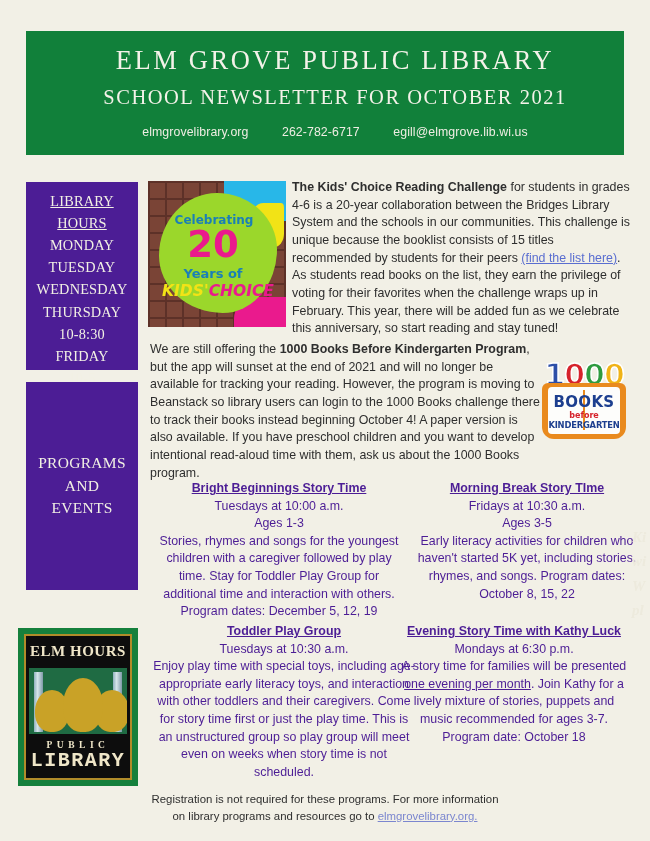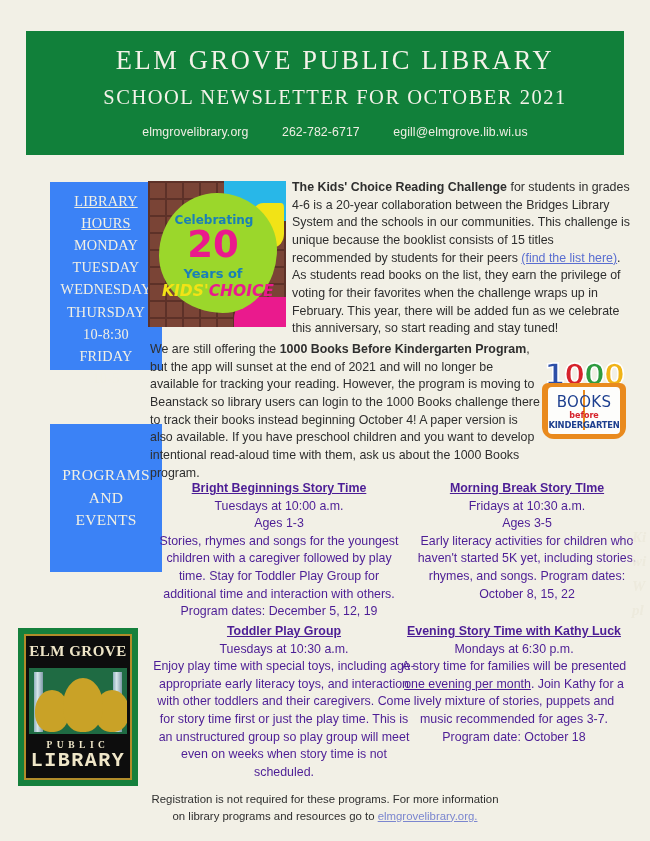--- a/index.html
+++ b/index.html
@@ -52,44 +52,43 @@
     margin-top: 13px;
     color: #EFEDE3;
     font-size: 12.3px;
     letter-spacing: 0.1px;
   }
   .header-contact span { margin: 0 15px; }
 
   
   .green-box {
     position: absolute;
-    background: #3b82f6;
+    background: #4c1d95;
     box-sizing: border-box;
     text-align: center;
     color: #F2F0E4;
     font-family: "Liberation Serif", serif;
-    margin-left: 24px;
   }
   #hours-box {
     left: 26px; top: 182px; width: 112px; height: 188px;
     padding-top: 8px;
   }
   .hours-title {
     font-size: 14.3px;
     text-decoration: underline;
     letter-spacing: 0.2px;
     line-height: 1.55;
   }
   .hours-line {
     font-size: 14.3px;
     line-height: 1.545;
     letter-spacing: 0.2px;
   }
   #programs-box {
-    left: 26px; top: 424px; width: 112px; height: 148px;
+    left: 26px; top: 382px; width: 112px; height: 208px;
     display: flex; align-items: center; justify-content: center;
   }
   .programs-inner { width: 100%; }
   .programs-line {
     font-size: 15.5px;
     line-height: 1.47;
     letter-spacing: 0.3px;
   }
 
   
@@ -202,21 +201,21 @@
   .bl-page {
     position: absolute; left: 6px; top: 4px; right: 6px; bottom: 5px;
     background: #fdfdfb; border-radius: 4px;
   }
   .bl-spine {
     position: absolute; left: 50%; top: 3px; bottom: 4px;
     width: 2px; margin-left: -1px; background: #e98a1e;
   }
   .bl-books-txt {
     position: absolute; top: 6px; left: 0; right: 0; text-align: center;
-    font-family: "DejaVu Sans", sans-serif; font-weight: 400;
+    font-family: "DejaVu Sans", sans-serif; font-weight: 700;
     font-size: 15px; color: #1d3f8f; letter-spacing: 0.3px;
   }
   .bl-before {
     position: absolute; top: 24px; left: 0; right: 0; text-align: center;
     font-family: "DejaVu Sans", sans-serif; font-weight: 700;
     font-size: 8px; color: #d6222b;
   }
   .bl-kg {
     position: absolute; top: 33px; left: 0; right: 0; text-align: center;
     font-family: "DejaVu Sans", sans-serif; font-weight: 700;
@@ -406,21 +405,21 @@
 
 <div class="prog" id="prog-evening">
   <span class="prog-title"> Evening Story Time with  Kathy Luck</span>
   <span>Mondays at 6:30 p.m.</span><br>
   <span>A story time for families will be presented </span><span class="u">one evening per month</span><span>.  Join Kathy for a lively mixture of stories, puppets and music recommended for ages 3-7.</span>
   <span>Program date:  October 18</span>
 </div>
 
 <div class="eg-logo">
   <div class="eg-inner">
-    <div class="eg-top">ELM GROVE</div>
+    <div class="eg-top">ELM HOURS</div>
     <div class="eg-mid">
       <div class="col l"></div>
       <div class="col r"></div>
       <div class="trunk k1"></div>
       <div class="trunk k2"></div>
       <div class="trunk k3"></div>
       <div class="tree t1"></div>
       <div class="tree t3"></div>
       <div class="tree t2"></div>
     </div>

